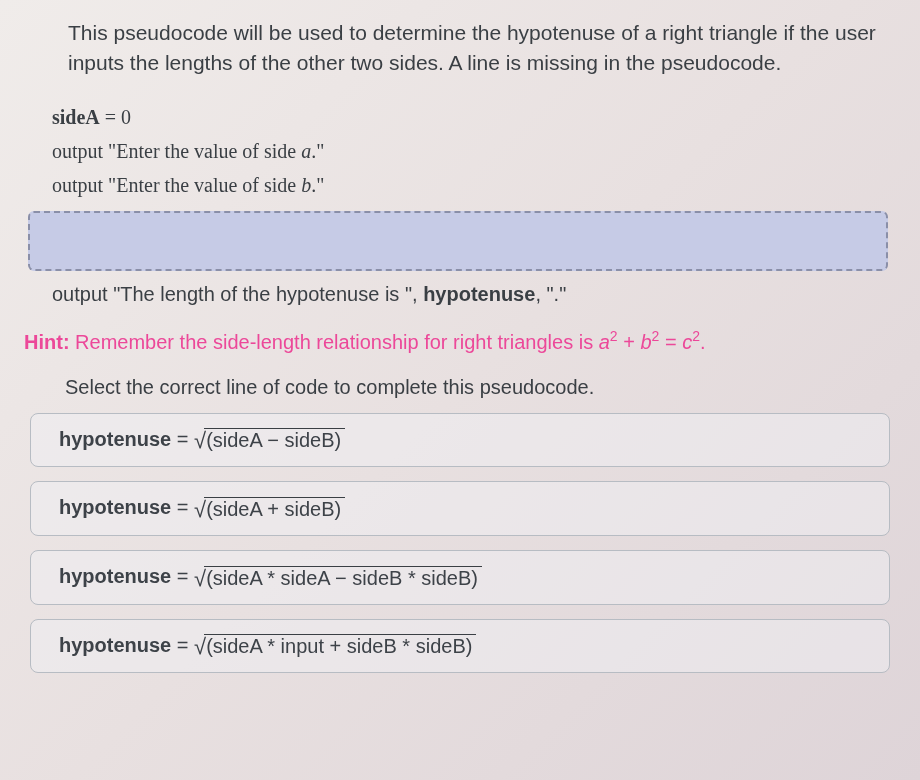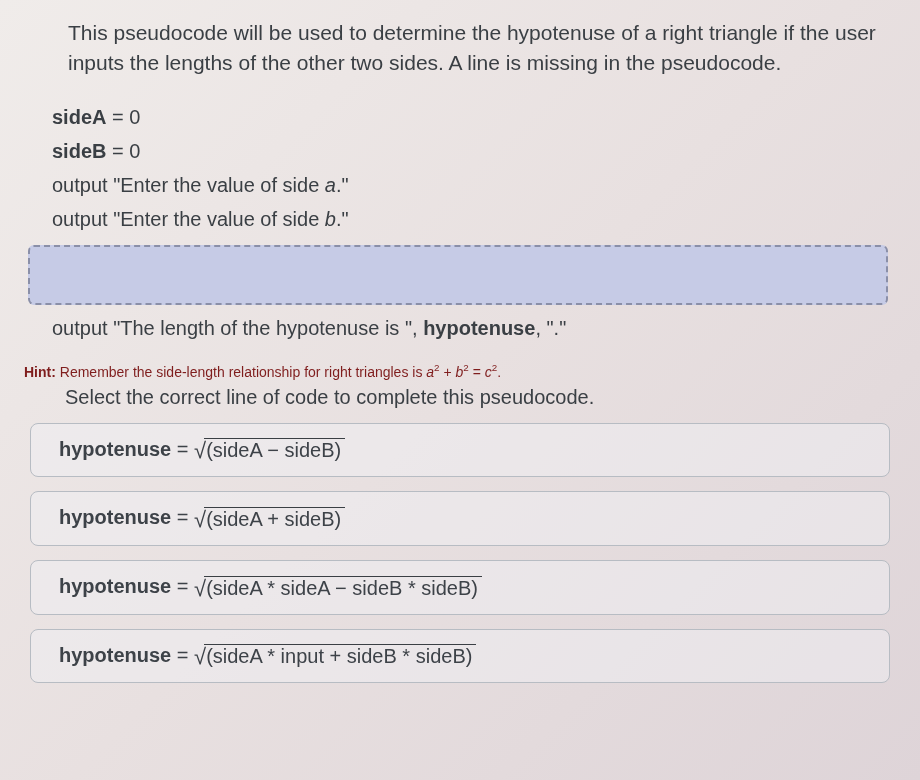--- a/index.html
+++ b/index.html
@@ -18,41 +18,42 @@
     color: #3a3f44;
     margin-bottom: 22px;
     margin-left: 44px;
   }
   .code-block {
     margin-left: 28px;
     margin-bottom: 8px;
     font-size: 20px;
     line-height: 1.6;
     color: #3a3f44;
+    font-family: Liberation Serif, serif;
   }
   .code-line { margin-bottom: 2px; }
   .bold { font-weight: bold; }
   .ital { font-style: italic; }
   .blank-box {
     margin: 10px 8px 12px 4px;
     height: 60px;
     border: 2px dashed #8a8fa8;
     border-radius: 6px;
     background: #c6cbe6;
   }
   .output-after {
     margin-left: 28px;
     font-size: 20px;
     color: #3a3f44;
     margin-bottom: 22px;
   }
   .hint {
-    font-size: 14px;
-    color: #7f1d1d;
-    margin-bottom: 6px;
+    font-size: 20px;
+    color: #ec4899;
+    margin-bottom: 22px;
   }
   .prompt {
     font-size: 20px;
     color: #3a3f44;
     margin-bottom: 14px;
     margin-left: 41px;
   }
   .option {
     border: 1px solid #b7bcc3;
     border-radius: 8px;
@@ -82,23 +83,20 @@
   sup { font-size: .7em; vertical-align: super; }
 </style>
 </head>
 <body>
 
 <div class="intro">This pseudocode will be used to determine the hypotenuse of a right triangle if the user inputs the lengths of the other two sides. A line is missing in the pseudocode.</div>
 
 <div class="code-block">
   <div class="code-line">
     <span class="bold">sideA</span><span> = 0</span>
-  </div>
-  <div class="code-line">
-    <span class="bold">sideB</span><span> = 0</span>
   </div>
   <div class="code-line">
     <span>output "Enter the value of side </span><span class="ital">a</span><span>."</span>
   </div>
   <div class="code-line">
     <span>output "Enter the value of side </span><span class="ital">b</span><span>."</span>
   </div>
 </div>
 
 <div class="blank-box"></div>

